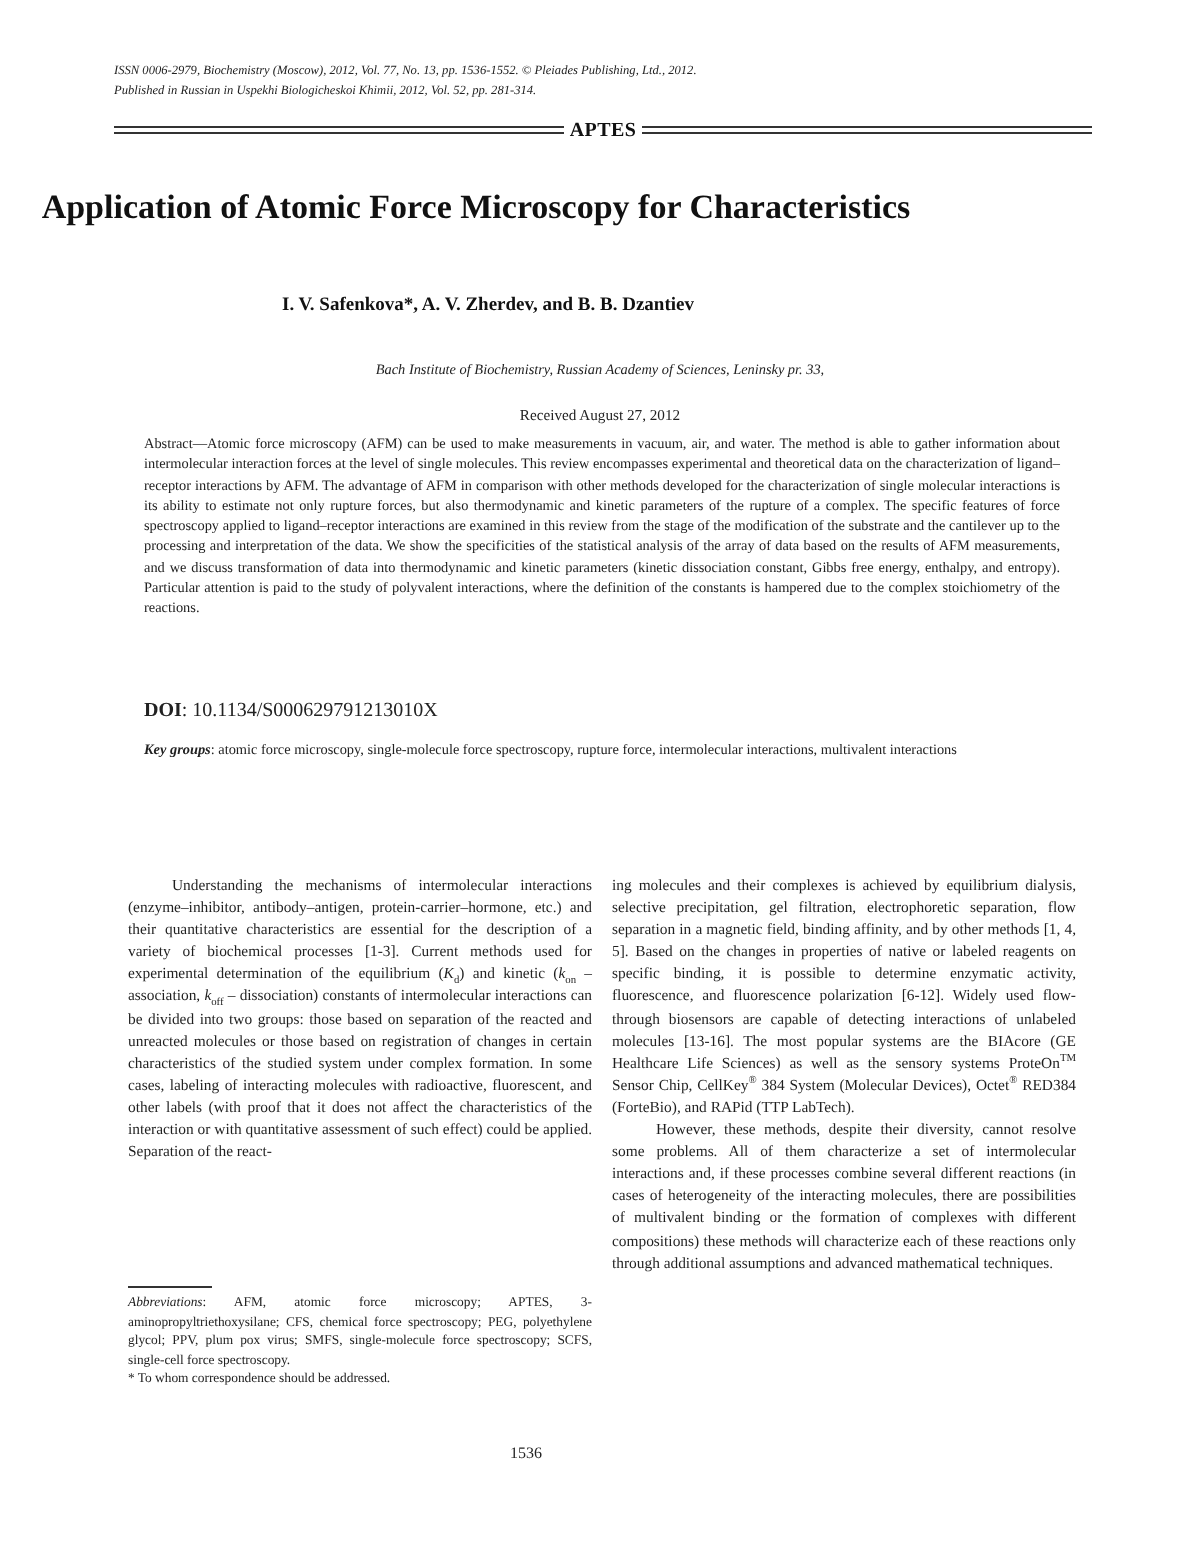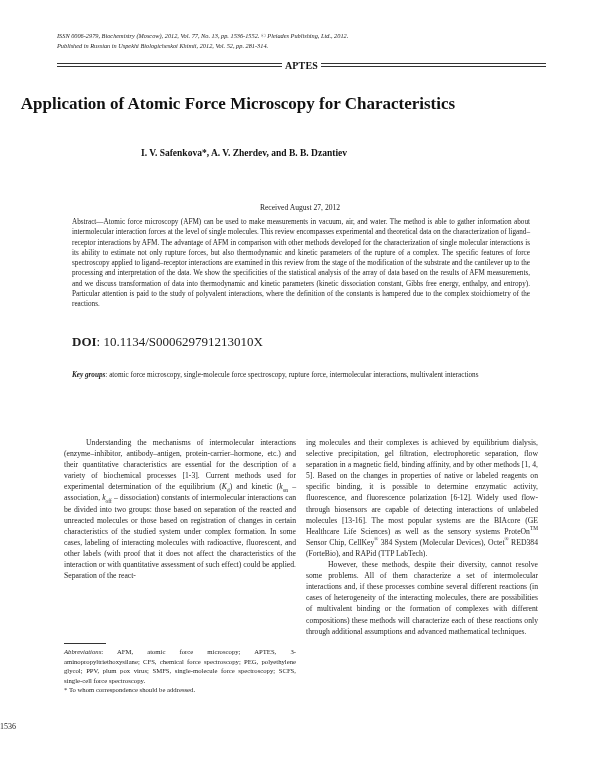--- a/index.html
+++ b/index.html
@@ -9,31 +9,31 @@
   .review-bar { position: absolute; left: 57px; top: 60px; width: 489px; height: 10px; display: flex; align-items: center; }
   .review-bar .rule { flex: 1; height: 1px; border-top: 1px solid #333; border-bottom: 1px solid #333; height: 2px; }
   .review-bar .label { font-weight: bold; font-size: 10px; padding: 0 3px; letter-spacing: 0.2px; color: #111; }
   .title { position: absolute; left: 0; width: 476px; top: 93px; text-align: center; font-weight: bold;
            font-size: 17px; line-height: 22px; color: #111; }
   .authors { position: absolute; left: 0; width: 488px; top: 148px; text-align: center; font-weight: bold; font-size: 9.5px; color: #111; }
   .affil { position: absolute; left: 0; width: 600px; top: 180px; text-align: center; font-style: italic; font-size: 7.2px; line-height: 10.5px; color: #222; }
   .received { position: absolute; left: 0; width: 600px; top: 203px; text-align: center; font-size: 7.6px; color: #222; }
   .abstract { position: absolute; left: 72px; width: 458px; top: 217px; font-size: 7.2px; line-height: 10.3px; text-align: justify; color: #222; }
   .abstract b { font-weight: normal; }
-  .doi { position: absolute; left: 72px; top: 334px; font-size: 13px; color: #222; }
+  .doi { position: absolute; left: 72px; top: 350px; font-size: 10px; color: #222; }
   .kw { position: absolute; left: 72px; width: 458px; top: 370px; font-size: 7.2px; line-height: 10.3px; color: #222; }
   .col { position: absolute; top: 437px; width: 232px; font-size: 7.7px; line-height: 11.1px; text-align: justify; color: #1f1f1f; }
   .col.left { left: 64px; }
   .col.right { left: 306px; }
   .col p { margin: 0; }
   .indent { text-indent: 22px; }
   .fn-rule { position: absolute; left: 64px; top: 643px; width: 42px; height: 0; border-top: 1px solid #333; }
   .footnote { position: absolute; left: 64px; width: 232px; top: 647px; font-size: 6.7px; line-height: 9.6px; text-align: justify; color: #222; }
   .footnote i { font-style: italic; }
-  .pageno { position: absolute; left: 0; width: 484px; top: 722px; text-align: left; font-size: 8px; color: #222; }
+  .pageno { position: absolute; left: 0; width: 484px; top: 722px; text-align: center; font-size: 8px; color: #222; padding-left: 21px; }
   sub, sup { font-size: 70%; line-height: 0; }
 </style>
 </head>
 <body>
 
 <div class="hdr">
   <div>ISSN 0006-2979, Biochemistry (Moscow), 2012, Vol. 77, No. 13, pp. 1536-1552. © Pleiades Publishing, Ltd., 2012.</div>
   <div>Published in Russian in Uspekhi Biologicheskoi Khimii, 2012, Vol. 52, pp. 281-314.</div>
 </div>
 
@@ -43,20 +43,21 @@
   <div class="rule"></div>
 </div>
 
 <div class="title">
   <div>Application of Atomic Force Microscopy for Characteristics</div>
 </div>
 
 <div class="authors">I. V. Safenkova*, A. V. Zherdev, and B. B. Dzantiev</div>
 
 <div class="affil">
+  <div>Bach Institute of Biochemistry, Russian Academy of Sciences, Leninsky pr. 33,</div>
 </div>
 
 <div class="received">Received August 27, 2012</div>
 
 <div class="abstract"><b>Abstract</b><span>—Atomic force microscopy (AFM) can be used to make measurements in vacuum, air, and water. The method is able to gather information about intermolecular interaction forces at the level of single molecules. This review encompasses experimental and theoretical data on the characterization of ligand–receptor interactions by AFM. The advantage of AFM in comparison with other methods developed for the characterization of single molecular interactions is its ability to estimate not only rupture forces, but also thermodynamic and kinetic parameters of the rupture of a complex. The specific features of force spectroscopy applied to ligand–receptor interactions are examined in this review from the stage of the modification of the substrate and the cantilever up to the processing and interpretation of the data. We show the specificities of the statistical analysis of the array of data based on the results of AFM measurements, and we discuss transformation of data into thermodynamic and kinetic parameters (kinetic dissociation constant, Gibbs free energy, enthalpy, and entropy). Particular attention is paid to the study of polyvalent interactions, where the definition of the constants is hampered due to the complex stoichiometry of the reactions.</span></div>
 
 <div class="doi"><b>DOI</b><span>: 10.1134/S000629791213010X</span></div>
 
 <div class="kw"><b><i>Key groups</i></b><span>: atomic force microscopy, single-molecule force spectroscopy, rupture force, intermolecular interactions, multivalent interactions</span></div>
 

